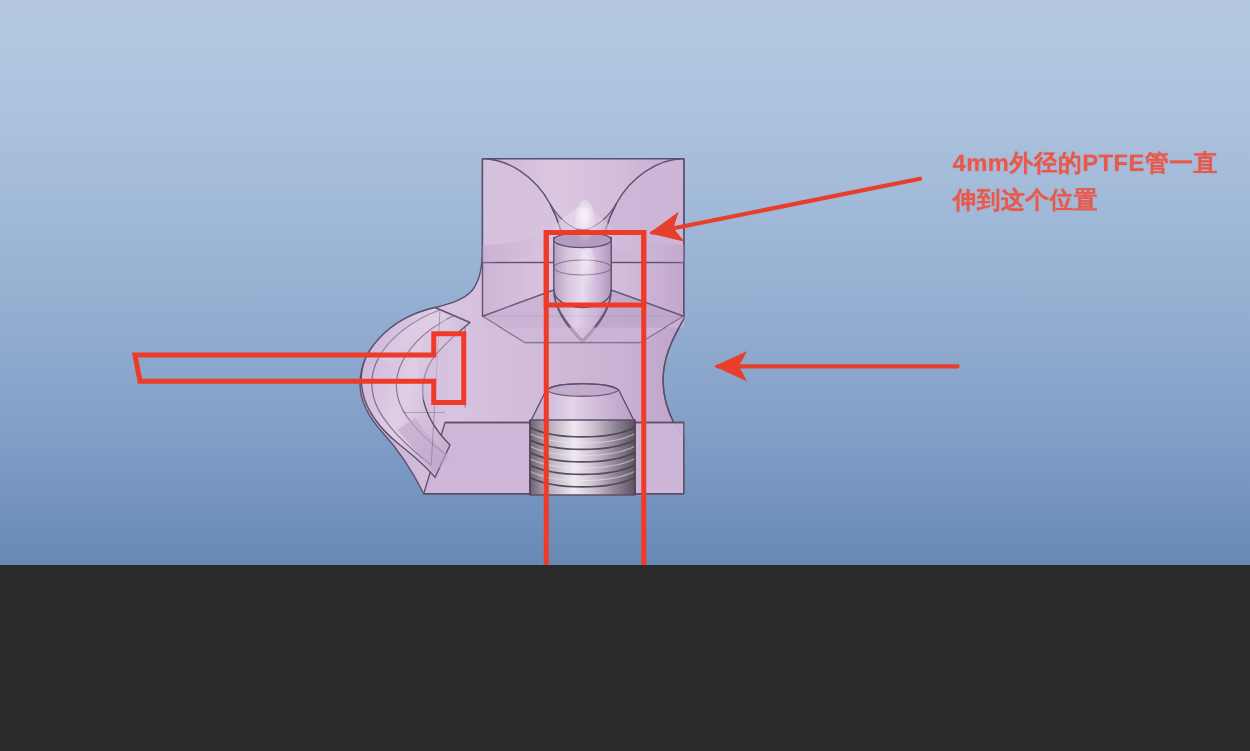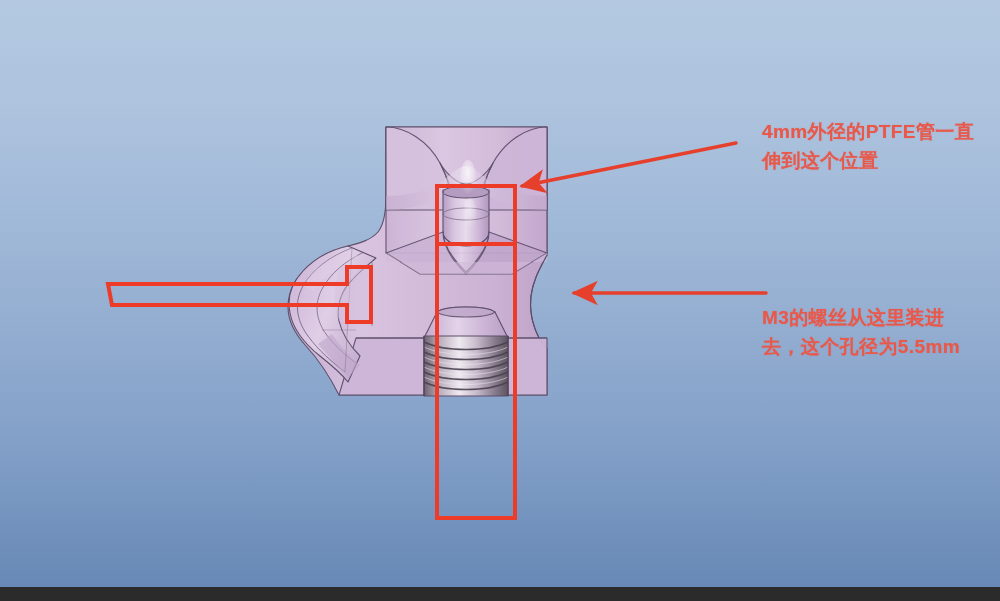--- a/index.html
+++ b/index.html
@@ -3,21 +3,21 @@
 <meta charset="utf-8">
 <style>
   html, body {
     margin: 0;
     padding: 0;
     background: #2b2b2b;
   }
   #screen {
     position: relative;
     width: 1000px;
-    height: 587px;
+    height: 452px;
     overflow: hidden;
     font-family: "Liberation Sans", "DejaVu Sans", sans-serif;
     background: linear-gradient(180deg,
         #b4c9e1 0%,
         #adc3de 18%,
         #a2bad9 36%,
         #94aed1 55%,
         #83a0c8 75%,
         #7292bd 90%,
         #6889b5 100%);
@@ -239,16 +239,14 @@
       <g stroke="#e63f2c" fill="none" stroke-linecap="round">
         <line x1="736" y1="143" x2="522" y2="186" stroke-width="3.4" marker-end="url(#arrowHead)"></line>
         <line x1="766" y1="293" x2="574" y2="293" stroke-width="3.4" marker-end="url(#arrowHead)"></line>
       </g>
     </svg>
   </div>
 
   <div class="annotation" id="annotation-ptfe">4mm外径的PTFE管一直
 伸到这个位置</div>
 
-  <div class="annotation" id="annotation-screw">M3的螺丝从这里装进
-去，这个孔径为5.5mm</div>
 
 </div>
 
 </body></html>

